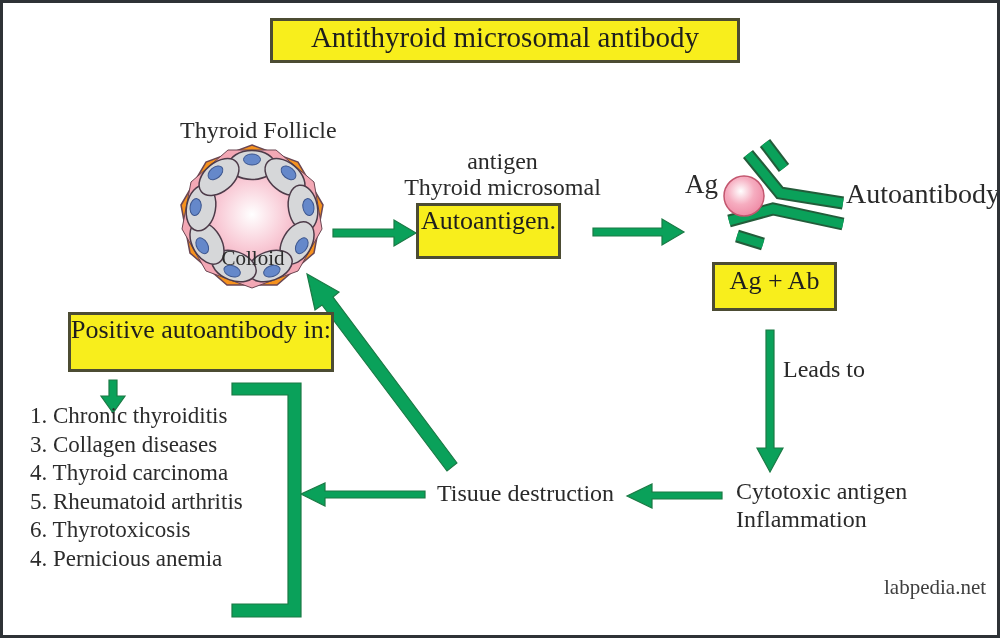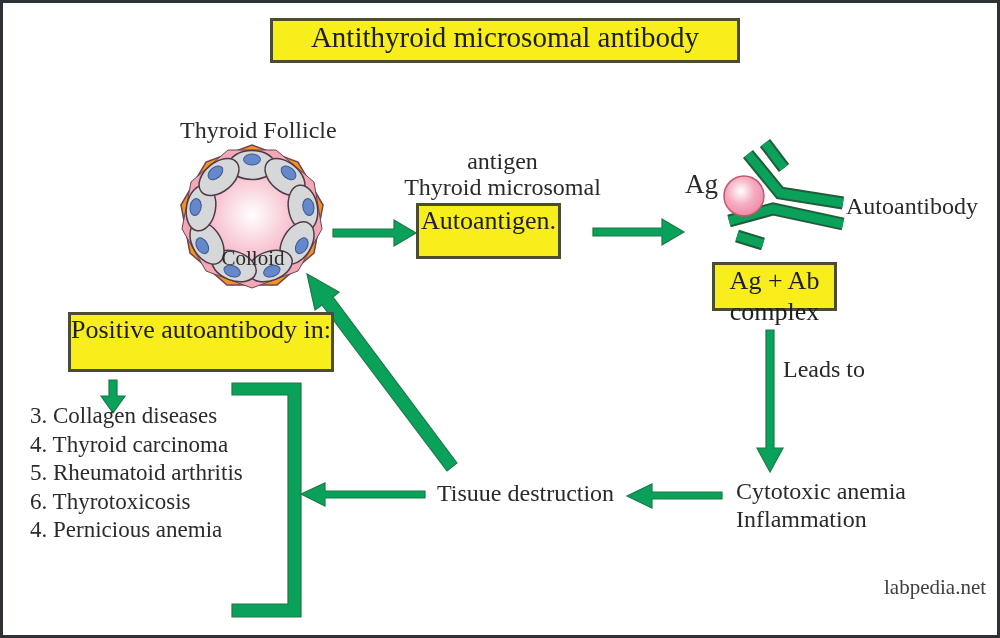--- a/index.html
+++ b/index.html
@@ -115,43 +115,43 @@
   <div>antigen</div>
   <div>Thyroid microsomal</div>
 </div>
 
 <div class="ybox" style="left:416px;top:203px;width:145px;height:56px;font-size:26px;">
   <span>Autoantigen.</span>
 </div>
 
 <div class="label" style="left:685px;top:169px;font-size:27px;">Ag</div>
 
-<div class="label" style="left:846px;top:193px;font-size:24px;">Autoantibody</div>
+<div class="label" style="left:846px;top:178px;font-size:28px;">Autoantibody</div>
 
 <div class="ybox" style="left:712px;top:262px;width:125px;height:49px;font-size:26px;line-height:31px;">
   <div>
     <div>Ag + Ab</div>
-    <div>complex</div>
   </div>
 </div>
 
 <div class="label" style="left:783px;top:356px;font-size:24px;">Leads to</div>
 
 <div class="label" style="left:736px;top:477px;font-size:24px;line-height:28px;white-space:normal;width:200px;">
-  <div>Cytotoxic anemia</div>
+  <div>Cytotoxic antigen</div>
   <div>Inflammation</div>
 </div>
 
 <div class="label" style="left:437px;top:480px;font-size:24px;">Tisuue destruction</div>
 
 <div class="ybox" style="left:22px;top:312px;width:266px;height:60px;font-size:26px;margin-left:46px;">
   <span>Positive autoantibody in:</span>
 </div>
 
 <div class="list">
+  <div>1. Chronic thyroiditis</div>
   <div>3. Collagen diseases</div>
   <div>4. Thyroid carcinoma</div>
   <div>5. Rheumatoid arthritis</div>
   <div>6. Thyrotoxicosis</div>
   <div>4. Pernicious anemia</div>
 </div>
 
 <div class="label" style="left:884px;top:575px;font-size:21px;color:#3f3f3f;">labpedia.net</div>
 
 <div class="frame"></div>

